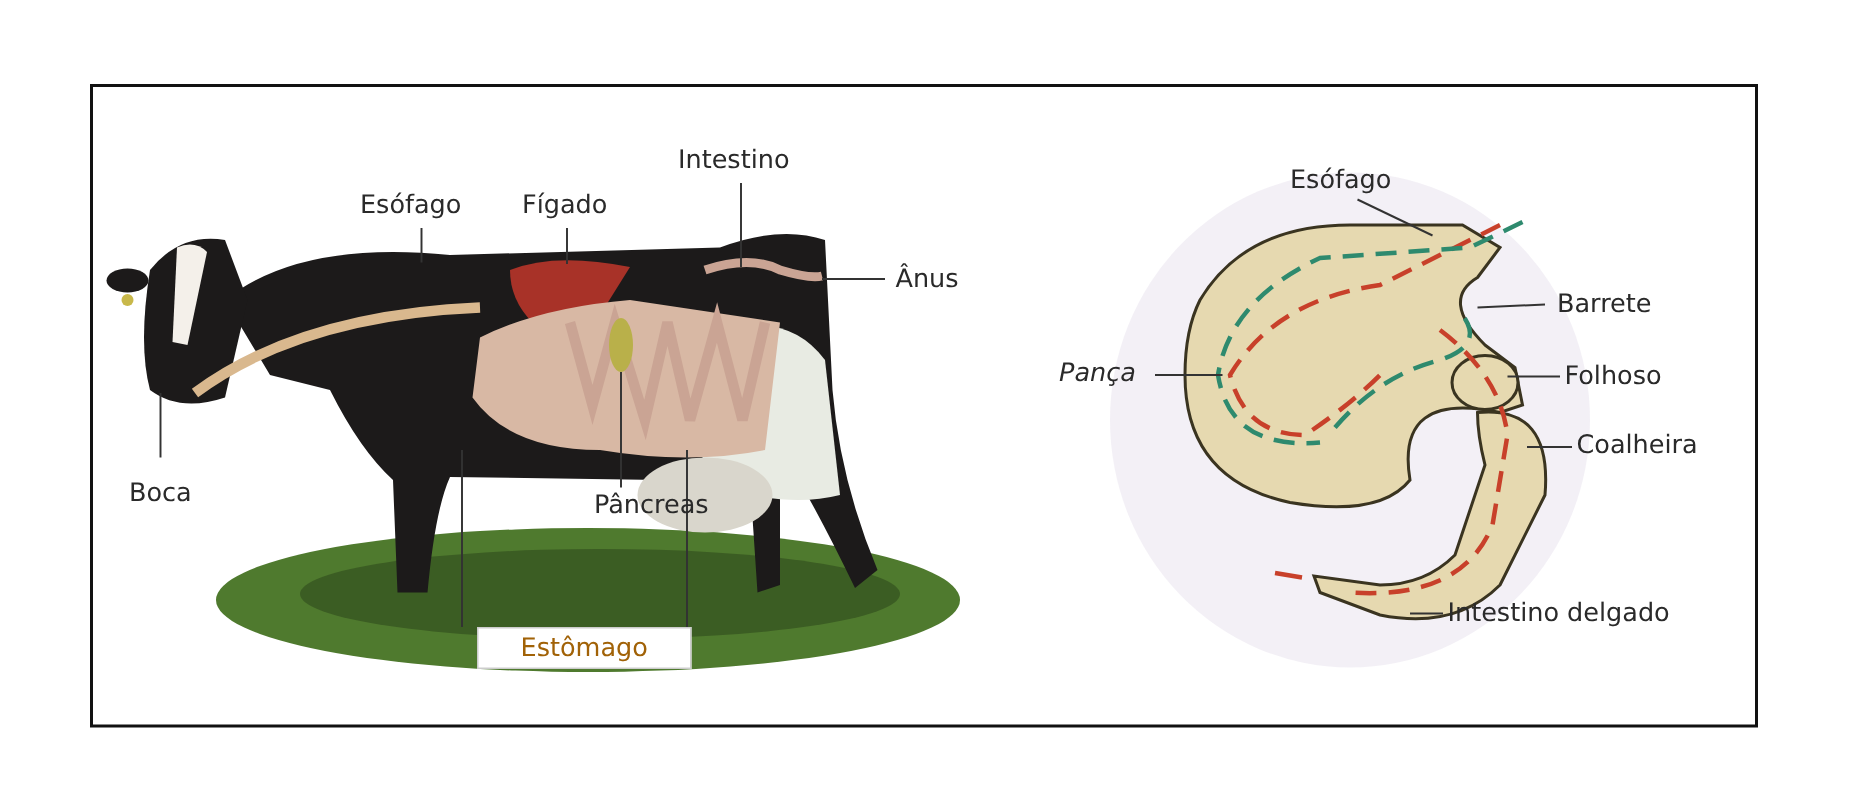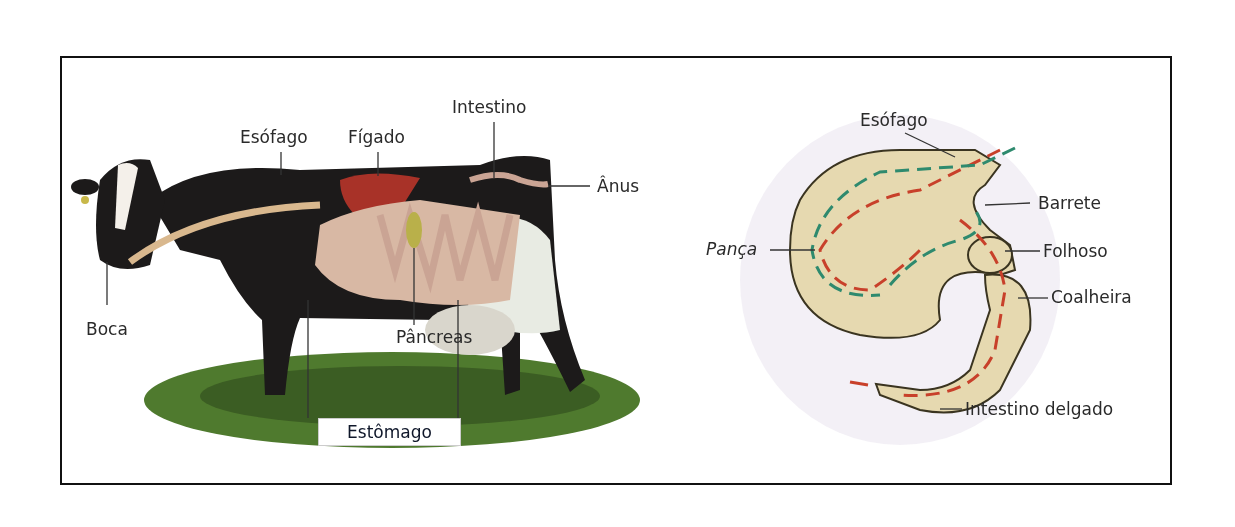--- a/index.html
+++ b/index.html
@@ -1,20 +1,20 @@
 <!DOCTYPE html>
 <html><head>
 <meta charset="utf-8">
 <style>
   html,body{margin:0;padding:0;background:#fff;}
   body{width:1235px;height:527px;position:relative;overflow:hidden;font-family:"DejaVu Sans","Liberation Sans",sans-serif;}
   .frame{position:absolute;left:60px;top:56px;width:1112px;height:429px;border:2px solid #111;box-sizing:border-box;background:#fff;}
   svg{position:absolute;left:0;top:0;}
   .lbl{position:absolute;font-size:17px;color:#2a2a2a;white-space:nowrap;line-height:1;}
-  .stom{position:absolute;left:318px;top:418px;width:141px;height:26px;background:#fff;border:1px solid #ccc;font-size:17px;color:#0f172a;text-align:center;line-height:26px;}
+  .stom{position:absolute;left:318px;top:418px;width:141px;height:26px;background:#fff;border:1px solid #ccc;font-size:17px;color:#a16207;text-align:center;line-height:26px;}
 </style>
 </head>
 <body>
 
 <div class="frame"></div>
 
 <svg width="1235" height="527">
 
   <ellipse cx="392" cy="400" rx="248" ry="48" fill="#4f7a2e"></ellipse>
   <ellipse cx="400" cy="396" rx="200" ry="30" fill="#2e4a1c" opacity="0.6"></ellipse>

